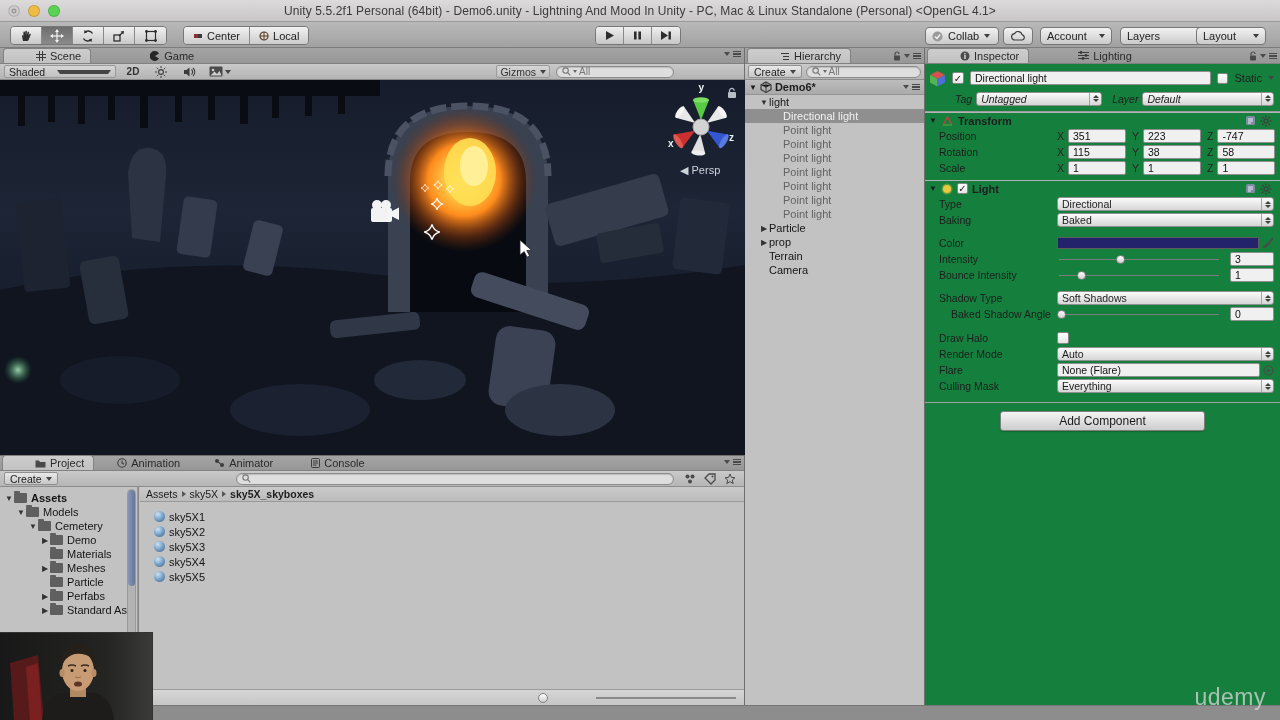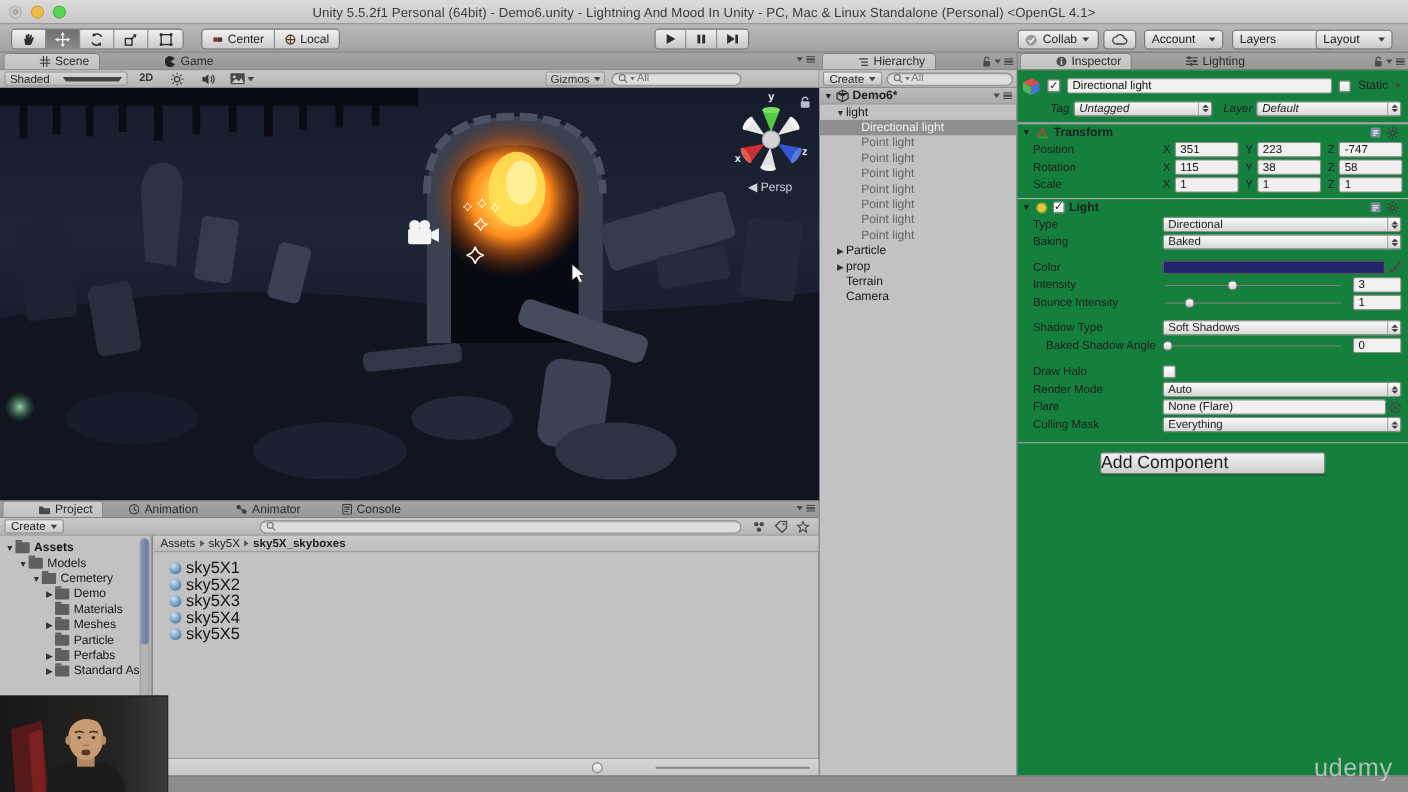--- a/index.html
+++ b/index.html
@@ -93,38 +93,38 @@
   .irow .ilabel { width:118px; flex:none; }
   .irow .ictrl { flex:1; display:flex; align-items:center; margin-right:6px; gap:3px; }
   .slider { position:relative; flex:1; height:13px; }
   .slider .track { position:absolute; left:2px; right:2px; top:6px; height:1.5px; background:#7d7d7d; }
   .slider .knob { position:absolute; top:2px; width:9px; height:9px; border-radius:50%; background:linear-gradient(#ffffff,#cfcfcf); border:1px solid #828282; }
   .slidefield { width:44px; flex:none; margin-left:6px; }
   .axisfield { display:flex; align-items:center; gap:4px; margin-right:6px; }
   .axisfield .ax { font-size:10.5px; color:#222; }
   .axisfield .tf { width:58px; }
   .addcomp { position:absolute; left:75px; width:205px; height:20px; border:1px solid #7e7e7e; border-radius:3px;
-    background:linear-gradient(#f4f4f4,#cdcdcd); display:flex; align-items:center; justify-content:flex-start; font-size:16px; color:#1a1a1a; box-shadow:0 1px 1px rgba(0,0,0,.2); }
+    background:linear-gradient(#f4f4f4,#cdcdcd); display:flex; align-items:center; justify-content:center; font-size:12px; color:#1a1a1a; box-shadow:0 1px 1px rgba(0,0,0,.2); }
   .swatch { flex:1; height:12px; border:1px solid #5c5c5c; }
   .gearwrap { display:flex; align-items:center; gap:4px; margin-left:auto; padding-right:4px; }
 
   
   .project { position:absolute; left:0; top:455px; width:745px; height:250px; background:#c2c2c2; border-right:1px solid #6f6f6f; border-top:1px solid #6f6f6f; }
   .pctrl { position:absolute; left:0; top:15px; right:0; height:16px; background:linear-gradient(#c9c9c9,#b6b6b6); border-bottom:1px solid #8d8d8d; display:flex; align-items:center; padding:0 4px; }
   .pbody { position:absolute; left:0; top:31px; right:0; bottom:16px; }
   .ptree { position:absolute; left:0; top:0; width:137px; height:100%; background:#c2c2c2; }
   .ptree-scroll { position:absolute; right:1px; top:2px; width:9px; height:150px; background:#b3b3b3; border:1px solid #9a9a9a; border-radius:5px; }
   .ptree-thumb { position:absolute; left:0; top:0; width:7px; height:96px; border-radius:4px; background:linear-gradient(90deg,#8796b8,#68759a); }
   .pdivider { position:absolute; left:137px; top:0; width:2px; height:100%; background:#9b9b9b; border-right:1px solid #848484; }
   .pfiles { position:absolute; left:140px; top:0; right:0; height:100%; }
   .crumbbar { position:absolute; left:0; top:0; right:0; height:15px; background:linear-gradient(#cacaca,#bcbcbc); border-bottom:1px solid #999; display:flex; align-items:center; padding:0 6px; gap:4px; font-size:10.5px; }
   .crumbsep { width:0;height:0;border-top:3px solid transparent;border-bottom:3px solid transparent;border-left:4px solid #555; }
   .trow { height:14px; display:flex; align-items:center; font-size:11px; color:#141414; }
   .trow .arr { width:10px; text-align:center; font-size:8px; color:#333; flex:none; }
-  .frow { height:15px; display:flex; align-items:center; padding-left:14px; gap:4px; font-size:15px; color:#141414; }
+  .frow { height:15px; display:flex; align-items:center; padding-left:14px; gap:4px; font-size:11px; color:#141414; }
   .pfooter { position:absolute; left:0; bottom:0; right:0; height:16px; background:linear-gradient(#d6d6d6,#c6c6c6); border-top:1px solid #9a9a9a; }
   .zoomslider { position:absolute; right:8px; top:7px; width:140px; height:2px; background:#8a8a8a; }
   .zoomknob { position:absolute; left:-58px; top:-4px; width:10px; height:10px; border-radius:50%; background:linear-gradient(#fff,#ccc); border:1px solid #808080; }
 
   
   .statusbar { position:absolute; left:0; top:705px; width:1280px; height:15px; background:#8d8d8d; border-top:1px solid #767676; }
   .webcam { position:absolute; left:0; top:633px; width:152px; height:87px; background:#161616; box-shadow:0 0 0 1px #333; }
   .watermark { position:absolute; right:14px; bottom:9px; font-size:23px; color:#d2d2d2; opacity:.8; letter-spacing:.5px; }
 
   .folder { width:13px; height:10px; position:relative; background:#5f5f5f; border-radius:1px; flex:none; }

